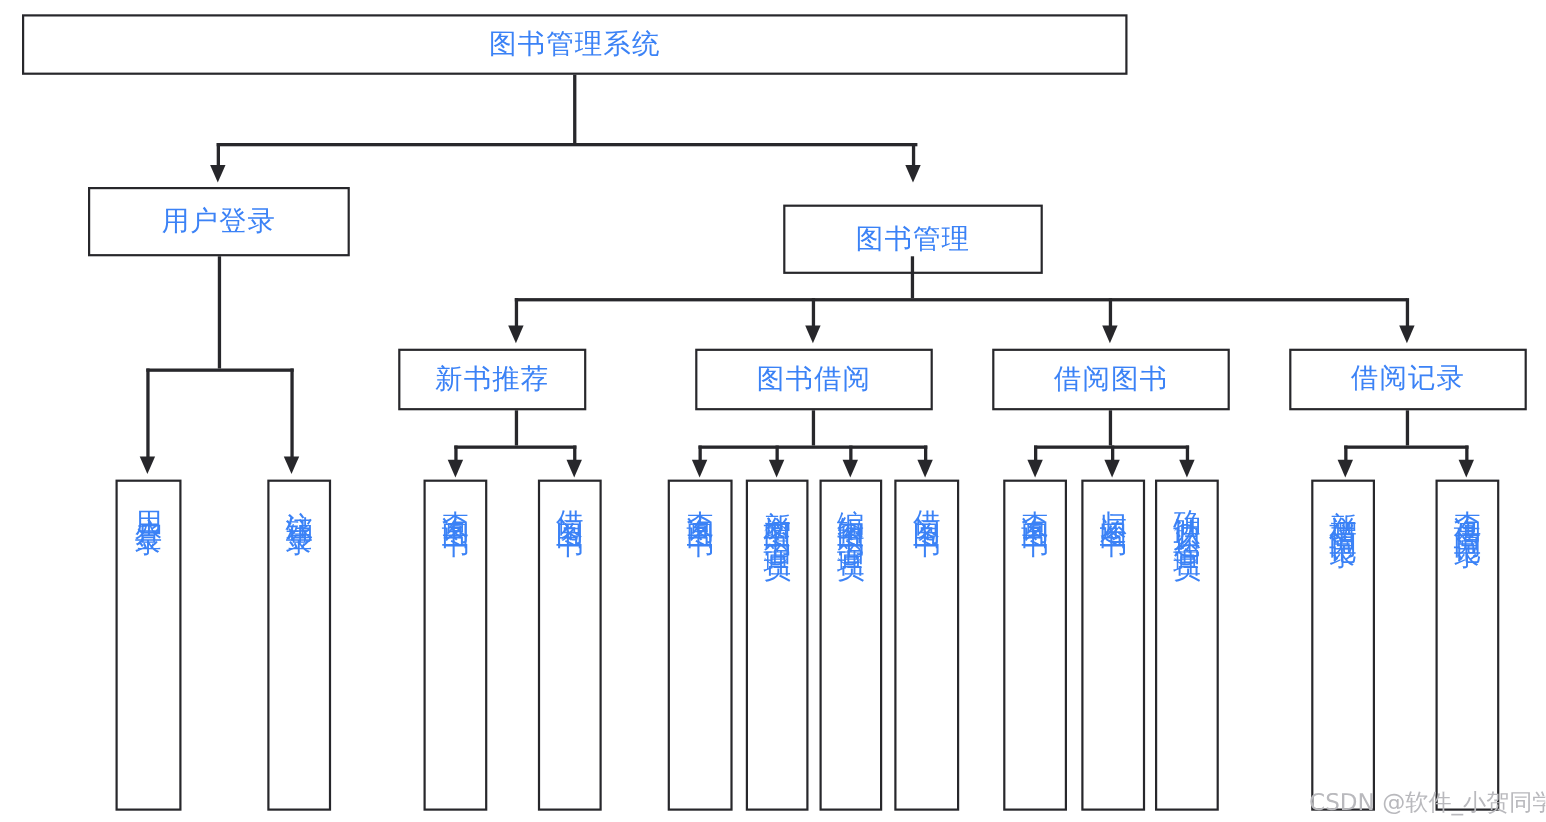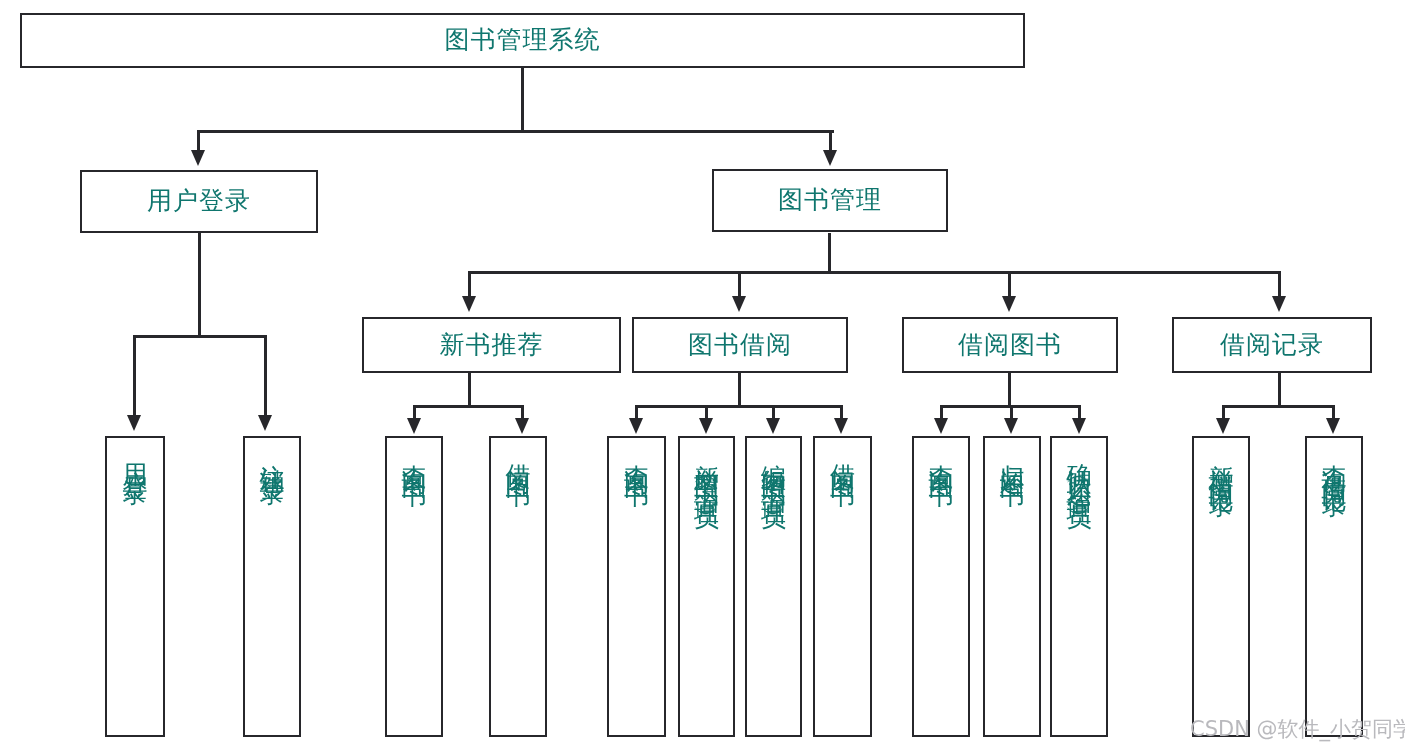--- a/index.html
+++ b/index.html
@@ -19,21 +19,21 @@
   }
   
   .node {
     position: absolute;
     box-sizing: border-box;
     background: #ffffff;
     border: 2px solid #27272b;
     display: flex;
     align-items: center;
     justify-content: center;
-    color: #0f766e;
+    color: #3b82f6;
   }
   .node .label {
     display: block;
     text-align: center;
     line-height: 1.15;
     white-space: nowrap;
   }
   
   .node.horiz .label {
     font-size: 25px;
@@ -92,21 +92,21 @@
   <div class="lineH" style="left:197px; top:130px; width:637px; height:3px;"></div>
 
   <div class="lineV" style="left:197px; top:130px; width:3px; height:26px;"></div>
   <div class="arrow" style="left:191px; top:150px;"></div>
   <div class="lineV" style="left:829px; top:130px; width:3px; height:26px;"></div>
   <div class="arrow" style="left:823px; top:150px;"></div>
 
   <div class="node horiz" style="left:80px; top:170px; width:238px; height:63px;">
     <span class="label">用户登录</span>
   </div>
-  <div class="node horiz" style="left:712px; top:169px; width:236px; height:63px;">
+  <div class="node horiz" style="left:712px; top:186px; width:236px; height:63px;">
     <span class="label">图书管理</span>
   </div>
 
   <div class="lineV" style="left:198px; top:233px; width:3px; height:102px;"></div>
   <div class="lineH" style="left:133px; top:335px; width:134px; height:3px;"></div>
   <div class="lineV" style="left:133px; top:335px; width:3px; height:85px;"></div>
   <div class="arrow" style="left:127px; top:415px;"></div>
   <div class="lineV" style="left:264px; top:335px; width:3px; height:85px;"></div>
   <div class="arrow" style="left:258px; top:415px;"></div>
 
@@ -114,30 +114,30 @@
   <div class="lineH" style="left:468px; top:271px; width:811px; height:3px;"></div>
   <div class="lineV" style="left:468px; top:271px; width:3px; height:30px;"></div>
   <div class="arrow" style="left:462px; top:296px;"></div>
   <div class="lineV" style="left:738px; top:271px; width:3px; height:30px;"></div>
   <div class="arrow" style="left:732px; top:296px;"></div>
   <div class="lineV" style="left:1008px; top:271px; width:3px; height:30px;"></div>
   <div class="arrow" style="left:1002px; top:296px;"></div>
   <div class="lineV" style="left:1278px; top:271px; width:3px; height:30px;"></div>
   <div class="arrow" style="left:1272px; top:296px;"></div>
 
-  <div class="node horiz" style="left:362px; top:317px; width:259px; height:56px;">
+  <div class="node horiz" style="left:362px; top:317px; width:171px; height:56px;">
     <span class="label">新书推荐</span>
   </div>
   <div class="node horiz" style="left:632px; top:317px; width:216px; height:56px;align-items:center;">
     <span class="label">图书借阅</span>
   </div>
   <div class="node horiz" style="left:902px; top:317px; width:216px; height:56px;">
     <span class="label">借阅图书</span>
   </div>
-  <div class="node horiz" style="left:1172px; top:317px; width:200px; height:56px;font-family:Liberation Serif, serif;">
+  <div class="node horiz" style="left:1172px; top:317px; width:216px; height:56px;font-family:Liberation Serif, serif;">
     <span class="label">借阅记录</span>
   </div>
 
   <div class="lineV" style="left:468px; top:373px; width:3px; height:32px;"></div>
   <div class="lineH" style="left:413px; top:405px; width:111px; height:3px;"></div>
   <div class="lineV" style="left:413px; top:405px; width:3px; height:16px;"></div>
   <div class="arrow" style="left:407px; top:418px;"></div>
   <div class="lineV" style="left:521px; top:405px; width:3px; height:16px;"></div>
   <div class="arrow" style="left:515px; top:418px;"></div>
 

